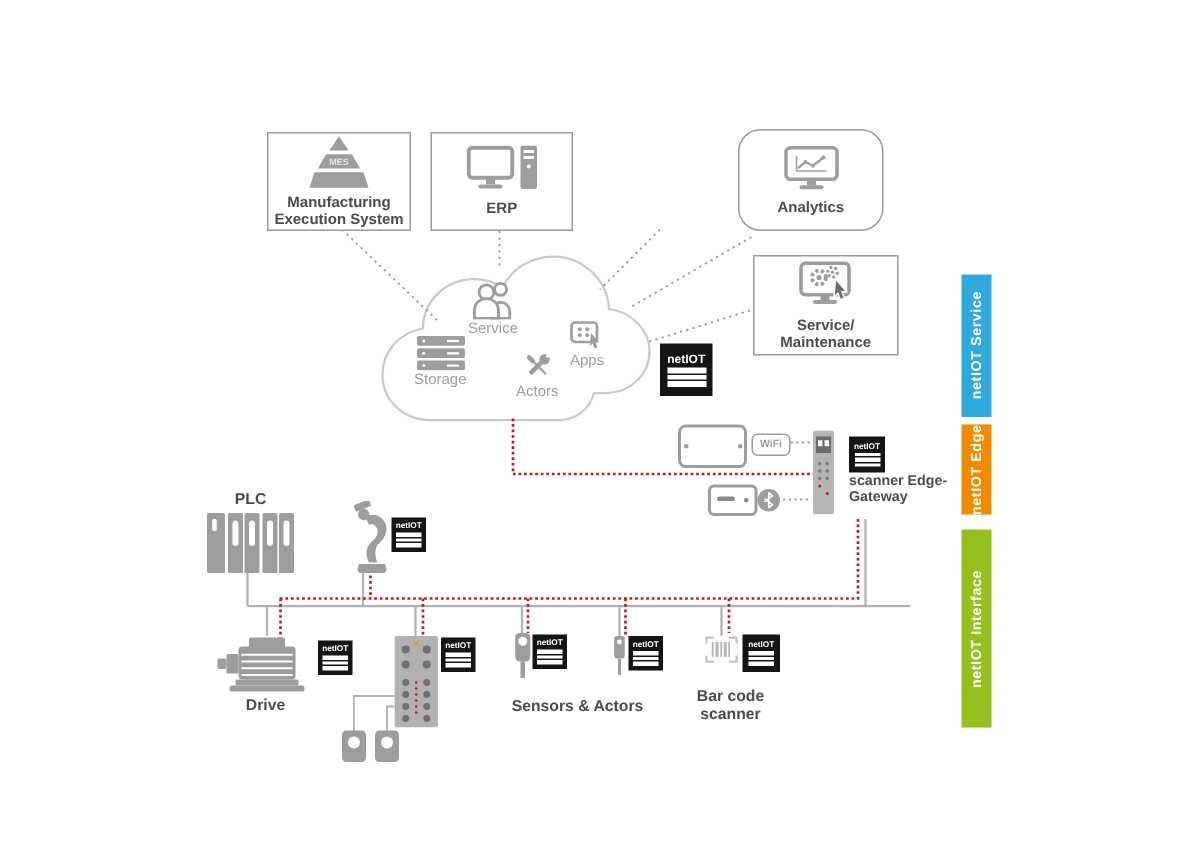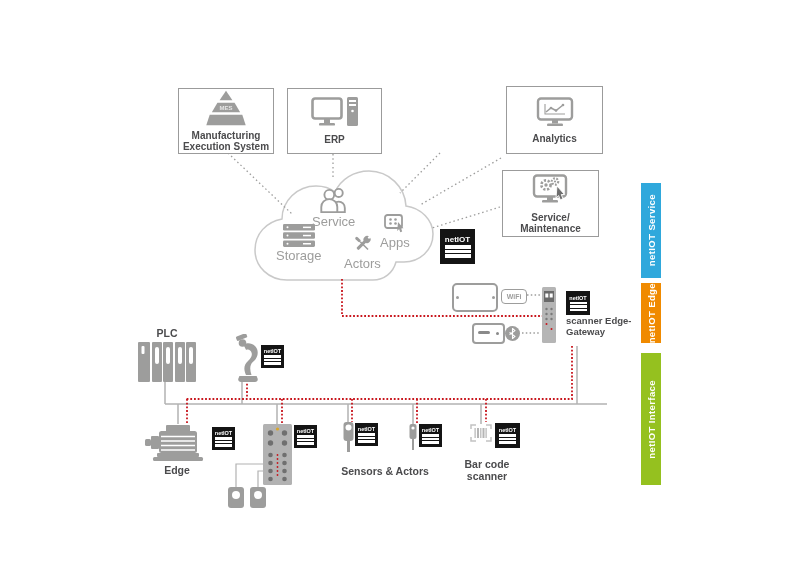--- a/index.html
+++ b/index.html
@@ -7,21 +7,21 @@
          font-family:"Liberation Sans",sans-serif;}
   .abs{position:absolute;}
   svg{display:block;}
   
   .box{position:absolute;background:#fff;border:1.2px solid #9b9b9b;
        display:flex;flex-direction:column;align-items:center;justify-content:center;gap:4px;z-index:2;}
   .box-label{font-size:10px;font-weight:bold;color:#4b4b4d;line-height:11px;text-align:center;}
   .box-label span{display:block;}
   
   .cloud-item{position:absolute;display:flex;flex-direction:column;align-items:center;gap:1px;z-index:2;}
-  .clbl{font-size:13px;color:#9d9d9c;white-space:nowrap;}
+  .clbl{font-size:10px;color:#9d9d9c;white-space:nowrap;}
   
   .niot{position:absolute;width:23px;height:23px;background:#141414;display:flex;flex-direction:column;
         align-items:center;justify-content:center;gap:1px;z-index:3;}
   .niot-t{color:#fff;font-size:5.5px;font-weight:bold;line-height:6px;}
   .niot-bars{display:flex;flex-direction:column;gap:1px;width:17px;}
   .niot-bars i{display:block;height:2.5px;background:#fff;}
   .niot-lg{width:35px;height:35px;}
   .niot-lg .niot-t{font-size:8px;line-height:9px;}
   .niot-lg .niot-bars{width:26px;}
   .niot-lg .niot-bars i{height:3.5px;}
@@ -138,21 +138,21 @@
       <rect x="38" y="3" width="7" height="2" fill="#fff"></rect>
       <rect x="38" y="7" width="7" height="2" fill="#fff"></rect>
       <circle cx="41.5" cy="14" r="1.3" fill="#fff"></circle>
     </svg>
     <div class="box-label">
       <span>ERP</span>
     </div>
   </div>
 
 
-  <div class="box" style="left:506px;top:86px;width:95px;height:66px;">
+  <div class="box" style="left:492px;top:86px;width:95px;height:66px;border-radius:15px;">
     <svg width="40" height="32" viewBox="0 0 40 32">
       <rect x="3" y="1.5" width="34" height="21" rx="3" fill="#fff" stroke="#9d9d9c" stroke-width="2.4"></rect>
       <path d="M10 7 V17 H30" stroke="#9d9d9c" stroke-width="1.1" fill="none"></path>
       <polyline points="11,15 16,11 21,13.5 28,8" stroke="#9d9d9c" stroke-width="1.5" fill="none"></polyline>
       <circle cx="16" cy="11" r="1.3" fill="#9d9d9c"></circle>
       <circle cx="21" cy="13.5" r="1.3" fill="#9d9d9c"></circle>
       <circle cx="28" cy="8" r="1.3" fill="#9d9d9c"></circle>
       <rect x="17" y="22.5" width="6" height="4" fill="#9d9d9c"></rect>
       <rect x="12" y="26.5" width="16" height="2.6" rx="1.2" fill="#9d9d9c"></rect>
     </svg>
@@ -382,21 +382,21 @@
       <rect x="9" y="33" width="50" height="4" rx="1.5"></rect>
     </g>
     <g stroke="#fff" stroke-width="1.4">
       <line x1="17" y1="12.5" x2="51" y2="12.5"></line>
       <line x1="17" y1="17" x2="51" y2="17"></line>
       <line x1="17" y1="21.5" x2="51" y2="21.5"></line>
       <line x1="17" y1="26" x2="51" y2="26"></line>
     </g>
   </svg>
   <div class="lbl" style="left:144px;top:465px;width:66px;">
-    <span>Edge</span>
+    <span>Drive</span>
   </div>
 
   <svg class="abs" style="left:263px;top:424px;z-index:2" width="29" height="61" viewBox="0 0 29 61">
     <rect width="29" height="61" rx="1.5" fill="#b2b2b2"></rect>
     <g fill="#6f6f6f">
       <circle cx="7.5" cy="9" r="2.7"></circle>
         <circle cx="21.5" cy="9" r="2.7"></circle>
       <circle cx="7.5" cy="19" r="2.7"></circle>
         <circle cx="21.5" cy="19" r="2.7"></circle>
       <circle cx="7.5" cy="31" r="2.3"></circle>

